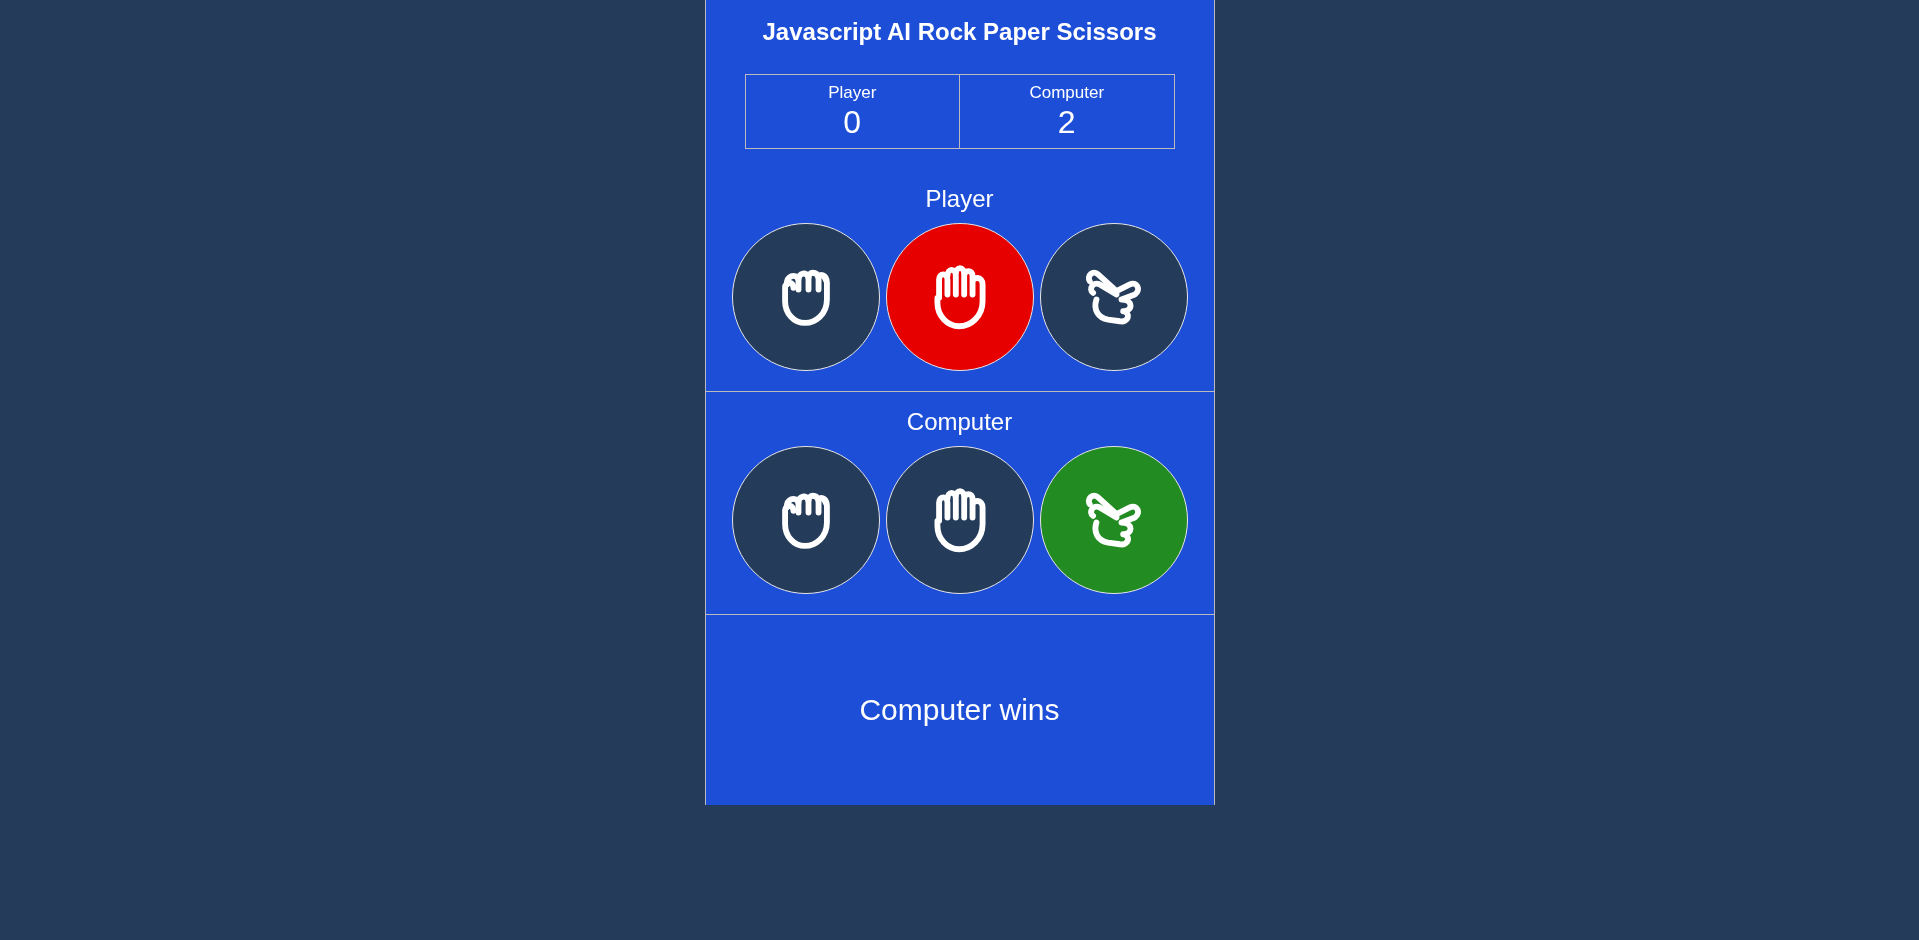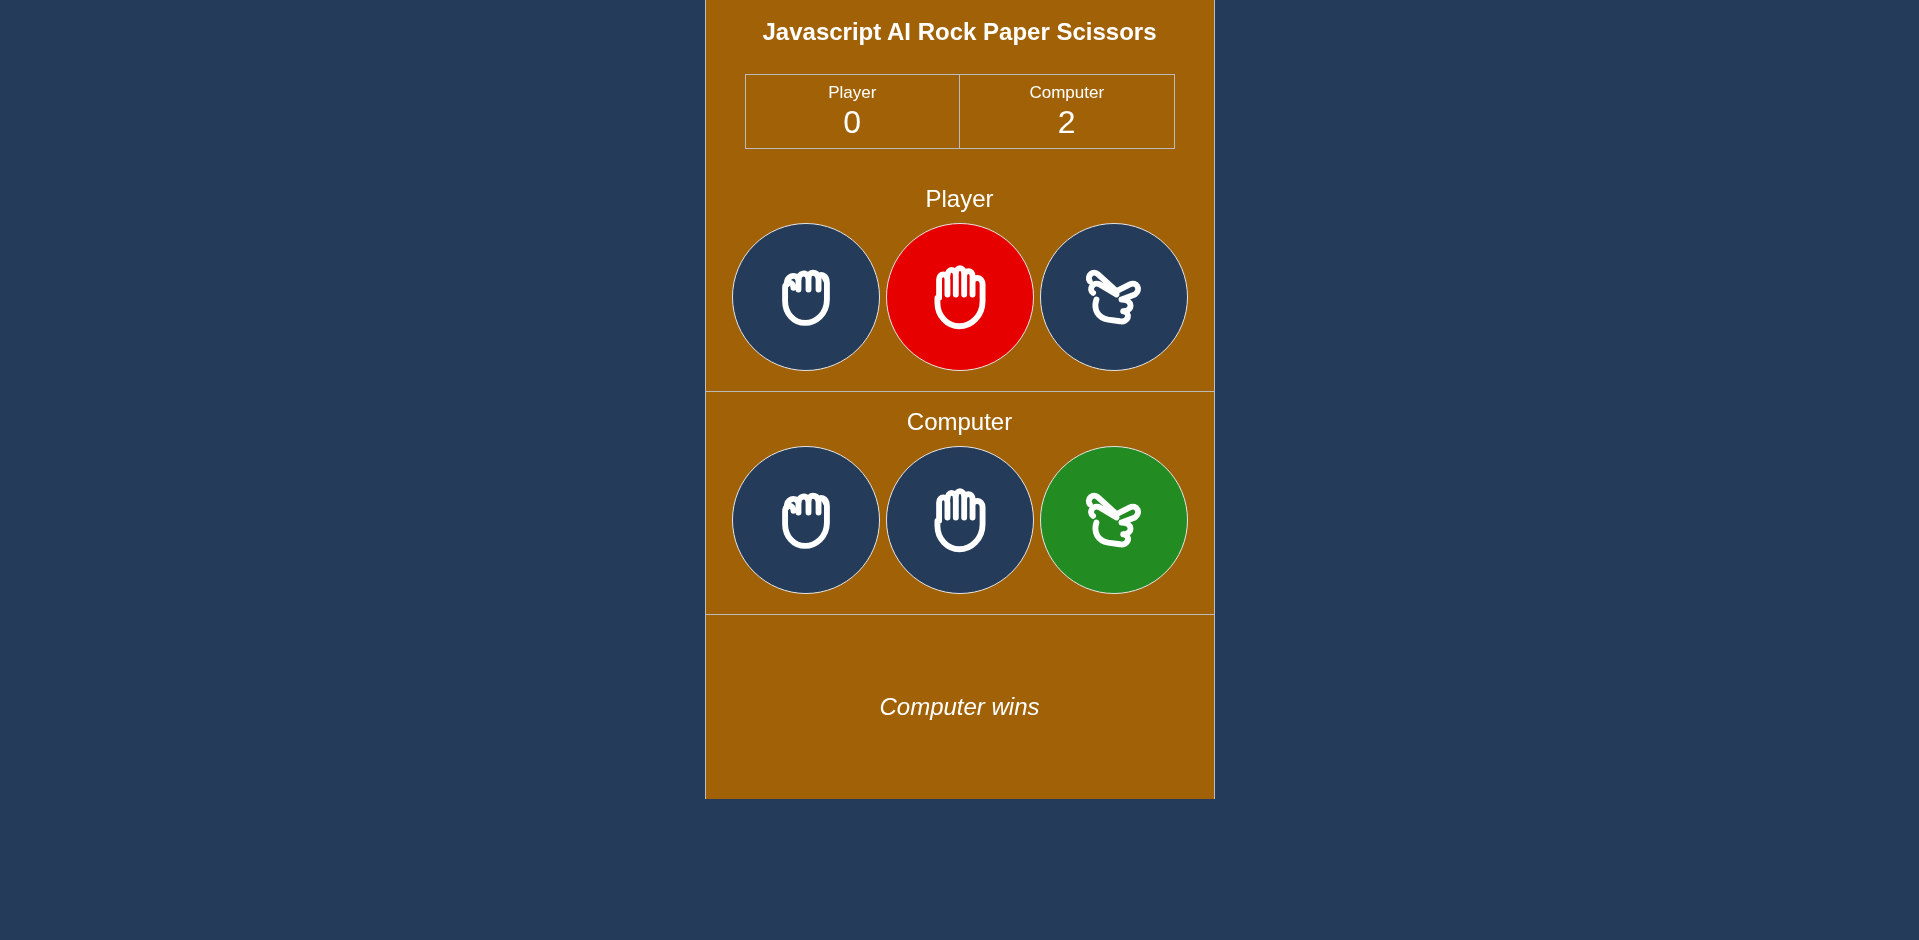--- a/index.html
+++ b/index.html
@@ -14,21 +14,21 @@
       min-height: 940px;
       width: 1919px;
       display: flex;
       justify-content: center;
       align-items: flex-start;
     }
     .panel {
       width: 510px;
       border-left: 1px solid #bbb;
       border-right: 1px solid #bbb;
-      background: #a16207;
+      background: #1d4ed8;
       padding-top: 18px;
     }
     .title {
       text-align: center;
       font-size: 24px;
       font-weight: bold;
       margin-bottom: 28px;
     }
     .score-table {
       width: 430px;
@@ -85,22 +85,21 @@
     .circle svg {
       width: 92px;
       height: 92px;
     }
     .result-section {
       text-align: center;
       padding-top: 78px;
       padding-bottom: 78px;
     }
     .result-text {
-      font-size: 24px;
-      font-style: italic;
+      font-size: 30px;
     }
   </style>
 </head>
 <body>
 
 <svg width="0" height="0" style="position:absolute">
   <defs>
     <g id="icon-rock">
       <path fill="none" stroke="#ffffff" stroke-width="7" stroke-linecap="round" stroke-linejoin="round" d="M32 40 
            C32 30, 42 26, 46 34

